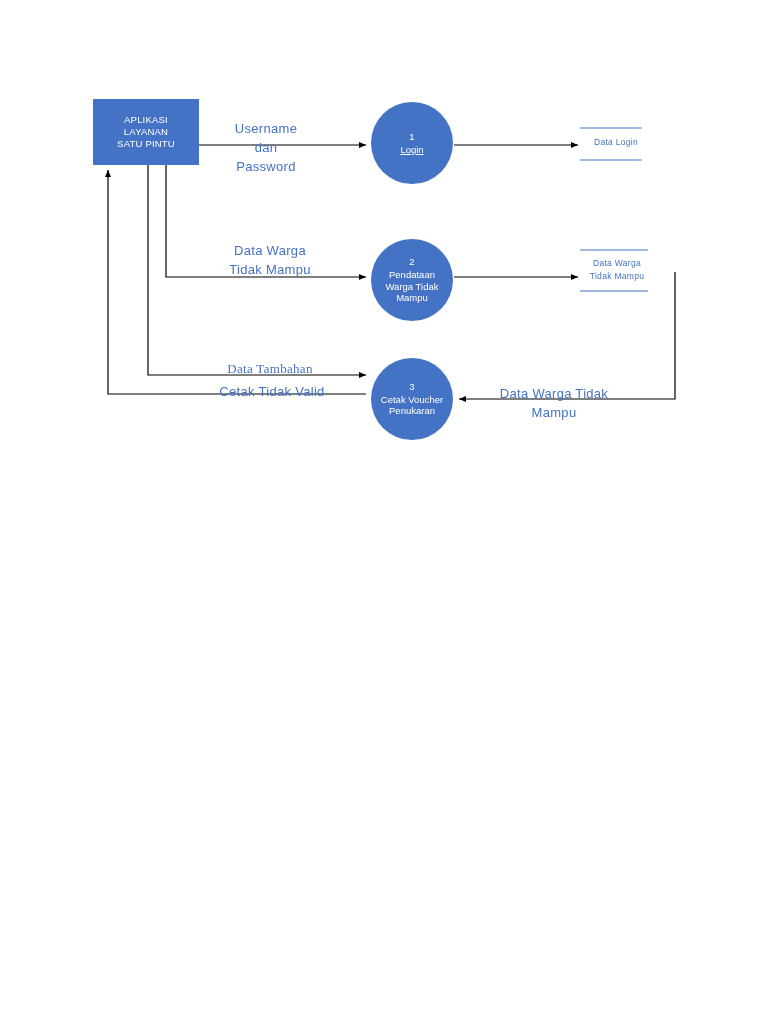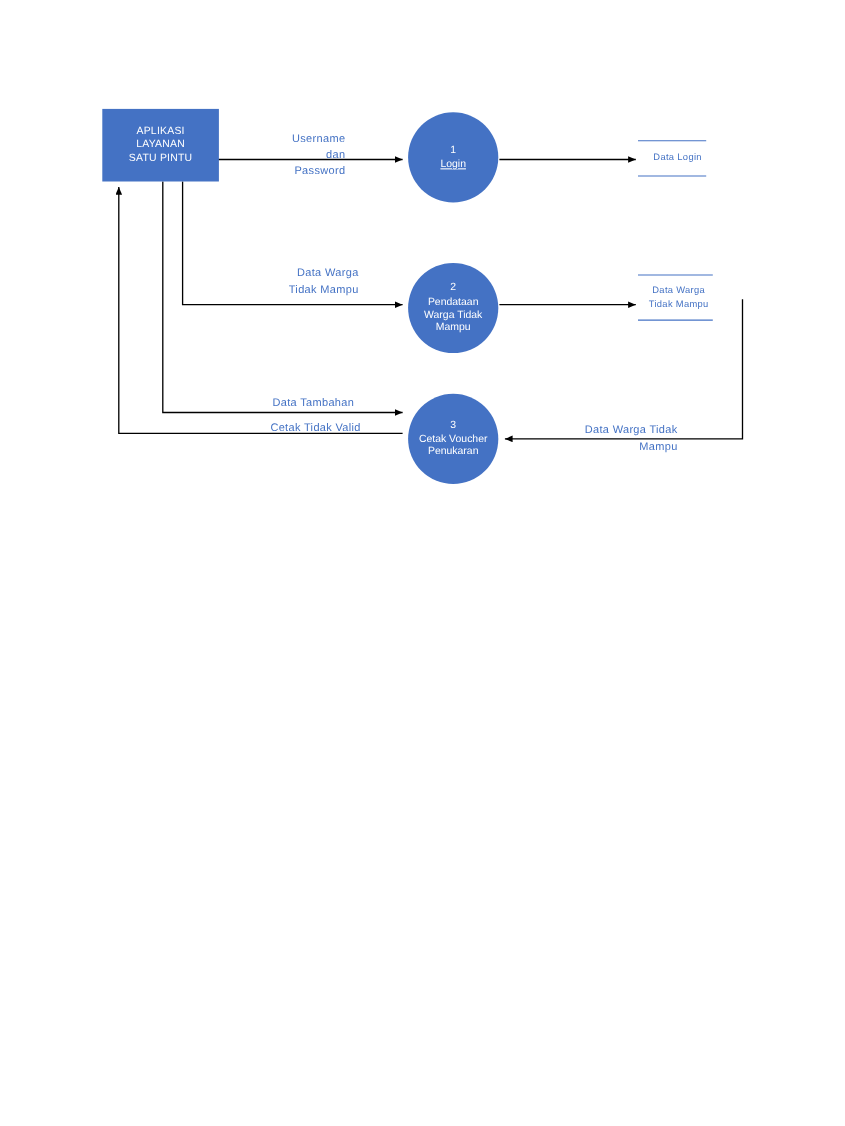--- a/index.html
+++ b/index.html
@@ -53,37 +53,37 @@
     text-align: center;
     padding: 0 4px;
   }
   .proc-num {
     display: block;
     margin-bottom: 1px;
   }
   .label {
     position: absolute;
     color: #4472c4;
-    font-size: 10px;
-    text-align: right;
+    font-size: 13px;
+    text-align: center;
     line-height: 1.45;
     white-space: pre-line;
     letter-spacing: 0.3px;
   }
   .store-label {
     position: absolute;
     color: #4472c4;
     font-size: 8.5px;
     text-align: center;
     line-height: 1.5;
     letter-spacing: 0.3px;
   }
   .lbl-username  { left: 218px; top: 120px; width: 96px; }
   .lbl-datawarga { left: 214px; top: 242px; width: 112px; }
-  .lbl-tambahan  { left: 218px; top: 360px; width: 104px; }
+  .lbl-tambahan  { left: 218px; top: 360px; width: 104px; font-family: Liberation Serif, serif; }
   .lbl-tidakvalid{ left: 216px; top: 383px; width: 112px; }
   .lbl-dwtm-right{ left: 492px; top: 369px; width: 124px; margin-top: 16px; }
   .lbl-store1    { left: 580px; top: 136px; width: 72px; }
   .lbl-store2    { left: 578px; top: 257px; width: 78px; }
 </style>
 </head>
 <body>
 
 <svg id="canvas" viewBox="0 0 768 1024" xmlns="http://www.w3.org/2000/svg">
   <defs>

